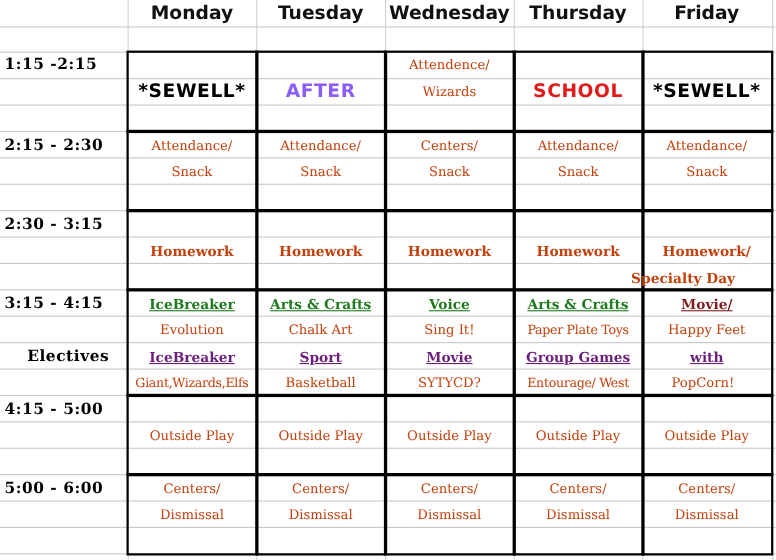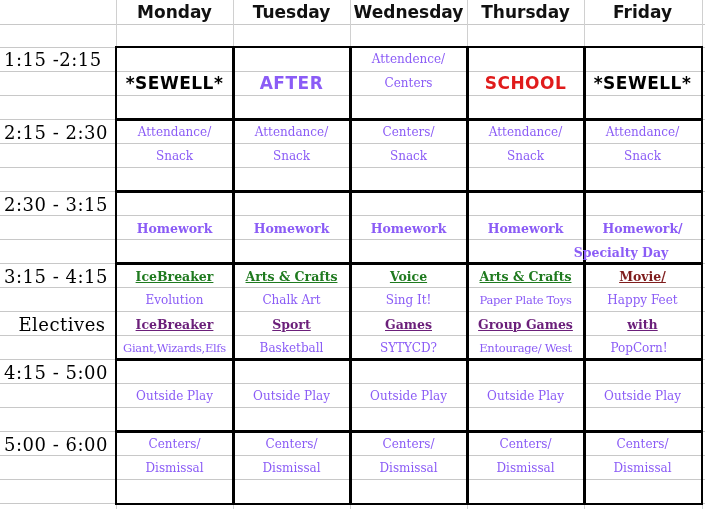--- a/index.html
+++ b/index.html
@@ -2,23 +2,23 @@
 <html><head>
 <meta charset="utf-8">
 <style>
   html,body{margin:0;padding:0;background:#fff;}
   body{width:705px;height:509px;overflow:hidden;position:relative;font-family:"DejaVu Serif",serif;}
   .grid{position:absolute;left:0;top:0;width:705px;height:509px;}
   .hline{position:absolute;left:0;width:705px;height:1px;background:#c8c8c8;}
   .vline{position:absolute;top:0;width:1px;height:509px;background:#d0d0d0;}
   .cell{position:absolute;display:flex;align-items:center;justify-content:center;text-align:center;white-space:nowrap;box-sizing:border-box;}
   .day{font-family:"DejaVu Sans",sans-serif;font-weight:bold;font-size:17px;color:#111;height:24px;top:0;}
-  .time{font-family:"DejaVu Serif",serif;font-weight:normal;font-size:18px;color:#000;justify-content:flex-start;padding-left:4px;height:24px;letter-spacing:0.5px;}
+  .time{font-family:"DejaVu Serif",serif;font-weight:bold;font-size:14px;color:#000;justify-content:flex-start;padding-left:4px;height:24px;letter-spacing:0.5px;}
   .elect{justify-content:center;padding-left:0;}
-  .txt{font-family:"DejaVu Serif",serif;font-size:12px;color:#8b5cf6;height:24px;}
+  .txt{font-family:"DejaVu Serif",serif;font-size:12px;color:#c2410c;height:24px;}
   .bold{font-weight:bold;font-size:12.5px;}
   .big{font-family:"DejaVu Sans",sans-serif;font-weight:bold;font-size:17px;height:24px;letter-spacing:0.5px;}
   .link{font-weight:bold;text-decoration:underline;font-size:12.5px;}
   .block{position:absolute;border:2.5px solid #000;box-sizing:border-box;}
 </style>
 </head>
 <body>
 
 <div class="grid">
 
@@ -67,21 +67,21 @@
 <div class="cell day" style="left:116px;width:117px">Monday</div>
 <div class="cell day" style="left:233px;width:117px">Tuesday</div>
 <div class="cell day" style="left:350px;width:117px">Wednesday</div>
 <div class="cell day" style="left:467px;width:117px">Thursday</div>
 <div class="cell day" style="left:584px;width:117px">Friday</div>
 
 <div class="cell time" style="left:0;top:47px;width:116px">1:15 -2:15</div>
 <div class="cell big" style="left:116px;top:71px;width:117px;color:#000">*SEWELL*</div>
 <div class="cell big" style="left:233px;top:71px;width:117px;color:#8b5cf6">AFTER</div>
 <div class="cell txt" style="left:350px;top:47px;width:117px">Attendence/</div>
-<div class="cell txt" style="left:350px;top:71px;width:117px">Centers</div>
+<div class="cell txt" style="left:350px;top:71px;width:117px">Wizards</div>
 <div class="cell big" style="left:467px;top:71px;width:117px;color:#e01b1b">SCHOOL</div>
 <div class="cell big" style="left:584px;top:71px;width:117px;color:#000">*SEWELL*</div>
 
 <div class="cell time" style="left:0;top:120px;width:116px">2:15 - 2:30</div>
 <div class="cell txt" style="left:116px;top:120px;width:117px">Attendance/</div>
 <div class="cell txt" style="left:116px;top:144px;width:117px">Snack</div>
 <div class="cell txt" style="left:233px;top:120px;width:117px">Attendance/</div>
 <div class="cell txt" style="left:233px;top:144px;width:117px">Snack</div>
 <div class="cell txt" style="left:350px;top:120px;width:117px">Centers/</div>
 <div class="cell txt" style="left:350px;top:144px;width:117px">Snack</div>
@@ -106,21 +106,21 @@
 <div class="cell txt link" style="left:116px;top:312px;width:117px;color:#6b1f7a">IceBreaker</div>
 <div class="cell txt" style="left:116px;top:336px;width:117px;font-size:11.5px;letter-spacing:-0.3px">Giant,Wizards,Elfs</div>
 
 <div class="cell txt link" style="left:233px;top:264px;width:117px;color:#1f7a1f">Arts &amp; Crafts</div>
 <div class="cell txt" style="left:233px;top:288px;width:117px">Chalk Art</div>
 <div class="cell txt link" style="left:233px;top:312px;width:117px;color:#6b1f7a">Sport</div>
 <div class="cell txt" style="left:233px;top:336px;width:117px">Basketball</div>
 
 <div class="cell txt link" style="left:350px;top:264px;width:117px;color:#1f7a1f">Voice</div>
 <div class="cell txt" style="left:350px;top:288px;width:117px">Sing It!</div>
-<div class="cell txt link" style="left:350px;top:312px;width:117px;color:#6b1f7a">Games</div>
+<div class="cell txt link" style="left:350px;top:312px;width:117px;color:#6b1f7a">Movie</div>
 <div class="cell txt" style="left:350px;top:336px;width:117px">SYTYCD?</div>
 
 <div class="cell txt link" style="left:467px;top:264px;width:117px;color:#1f7a1f">Arts &amp; Crafts</div>
 <div class="cell txt" style="left:467px;top:288px;width:117px;font-size:11.5px;letter-spacing:-0.3px">Paper Plate Toys</div>
 <div class="cell txt link" style="left:467px;top:312px;width:117px;color:#6b1f7a">Group Games</div>
 <div class="cell txt" style="left:467px;top:336px;width:117px;font-size:11.5px;letter-spacing:-0.3px">Entourage/ West</div>
 
 <div class="cell txt link" style="left:584px;top:264px;width:117px;color:#7f1d1d">Movie/</div>
 <div class="cell txt" style="left:584px;top:288px;width:117px">Happy Feet</div>
 <div class="cell txt link" style="left:584px;top:312px;width:117px;color:#6b1f7a">with</div>

